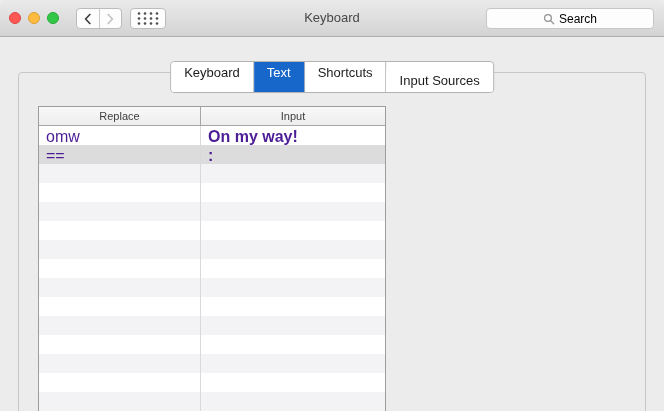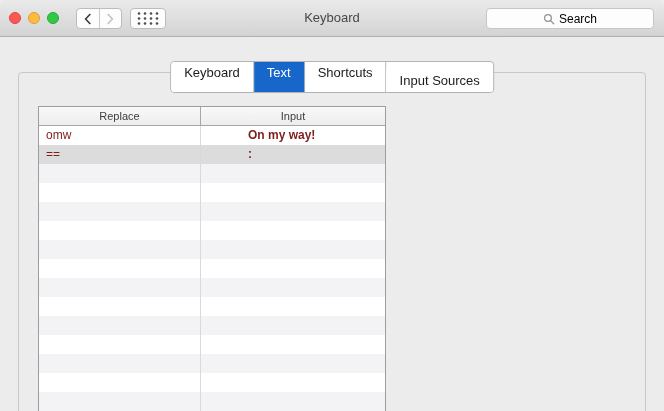--- a/index.html
+++ b/index.html
@@ -77,21 +77,21 @@
   }
   .thead {
     display: flex; height: 19px;
     background: linear-gradient(#f9f9f9, #ededed);
     border-bottom: 1px solid #a6a6a6;
     font-size: 11px; color: #404040;
   }
   .th { display: flex; align-items: center; justify-content: center; }
   .th-replace { width: 162px; border-right: 1px solid #a6a6a6; }
   .th-with { flex: 1; }
-  .trow { display: flex; height: 19px; font-size: 12px; color: #7f1d1d; gap: 40px; }
+  .trow { display: flex; height: 19px; font-size: 16px; color: #4c1d95; }
   .trow:nth-child(odd) { background: #f3f3f6; }
   .trow:nth-child(even) { background: #ffffff; }
   .trow.selected { background: #dcdcdc; }
   .c1 { width: 162px; border-right: 1px solid #d9d9d9; padding: 2px 0 0 7px; }
   .c2 { flex: 1; padding: 2px 0 0 7px; font-weight: bold; }
 
   
   .checkbox-row {
     position: absolute; display: flex; align-items: center; gap: 7px;
   }

